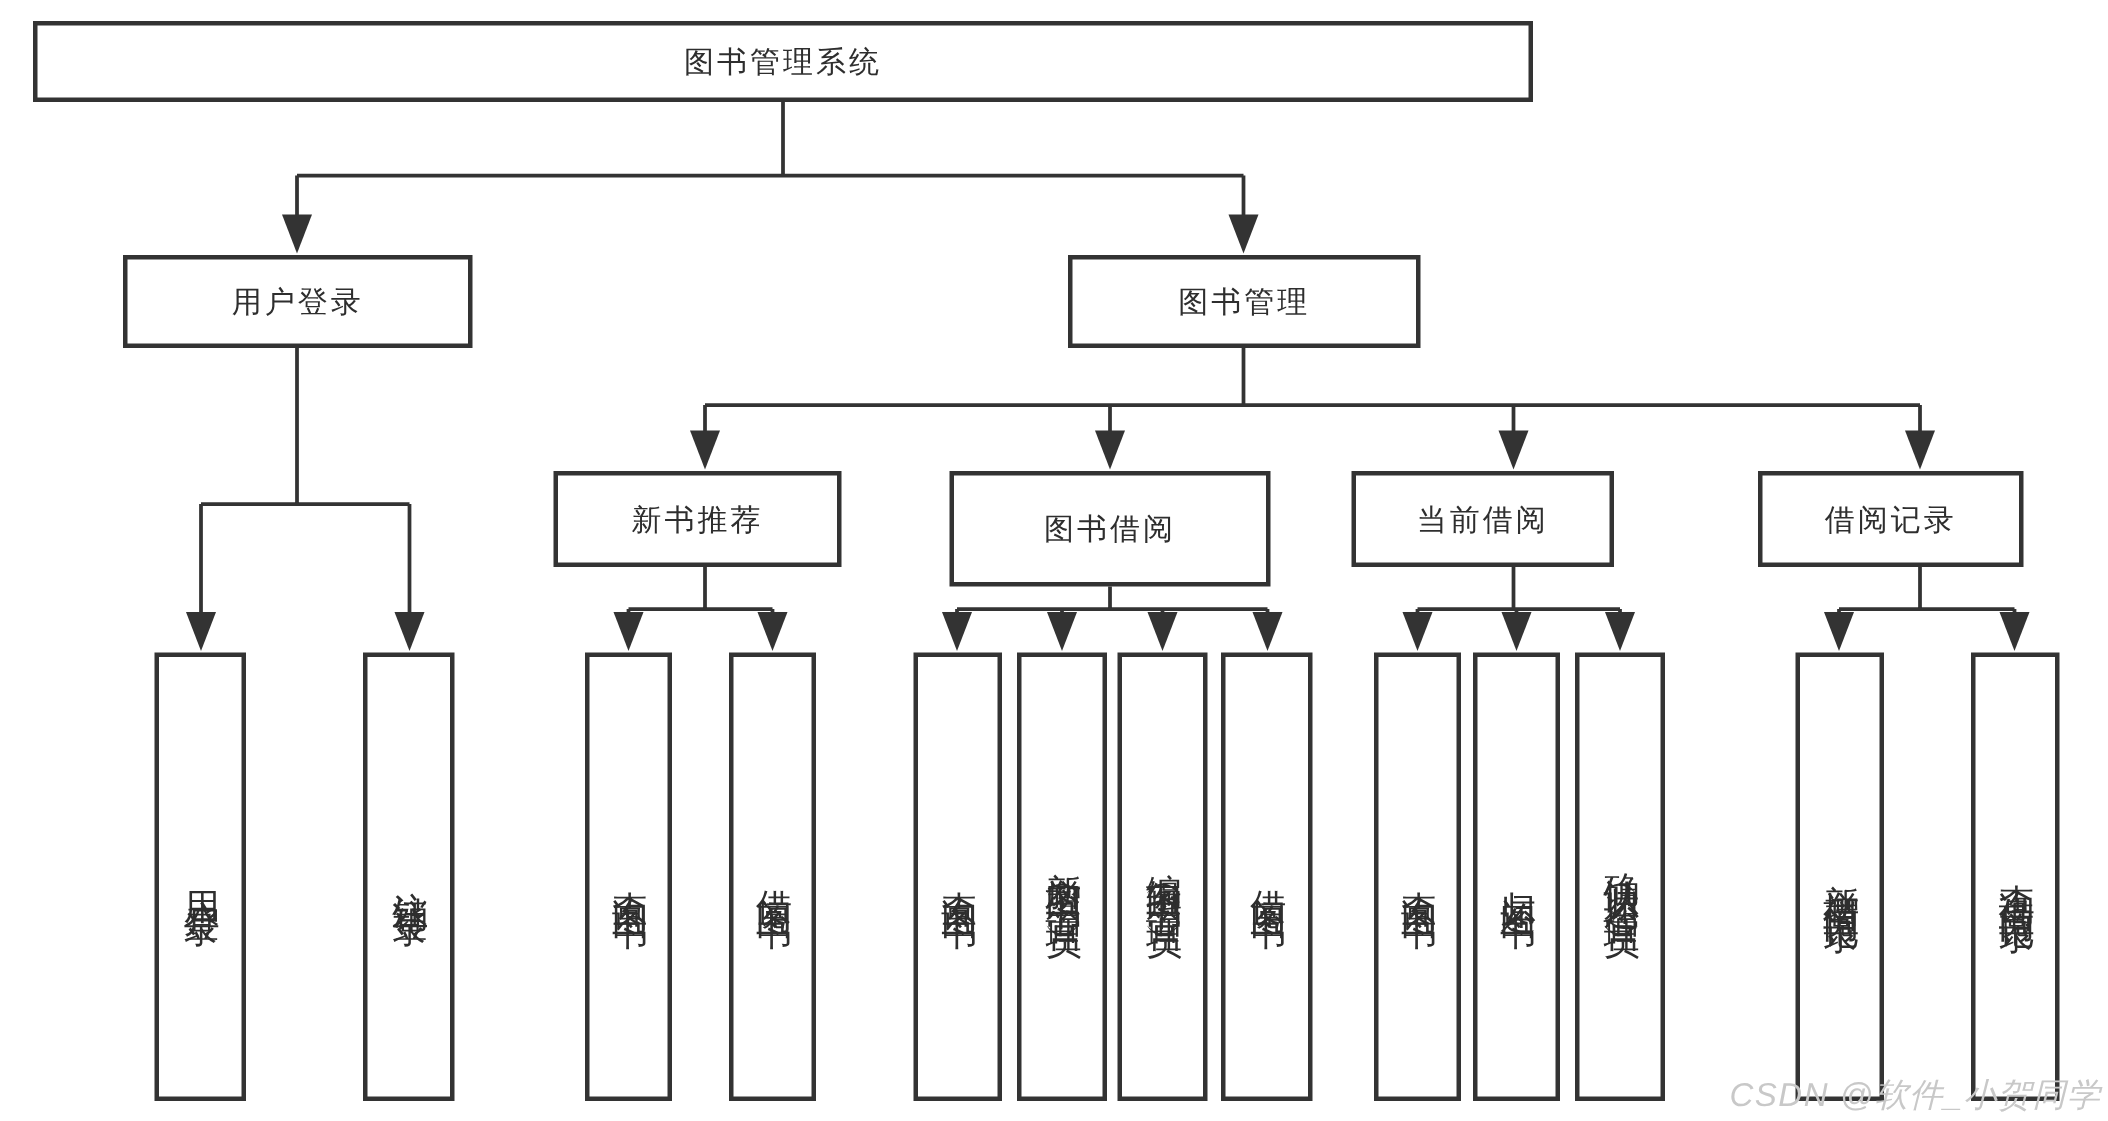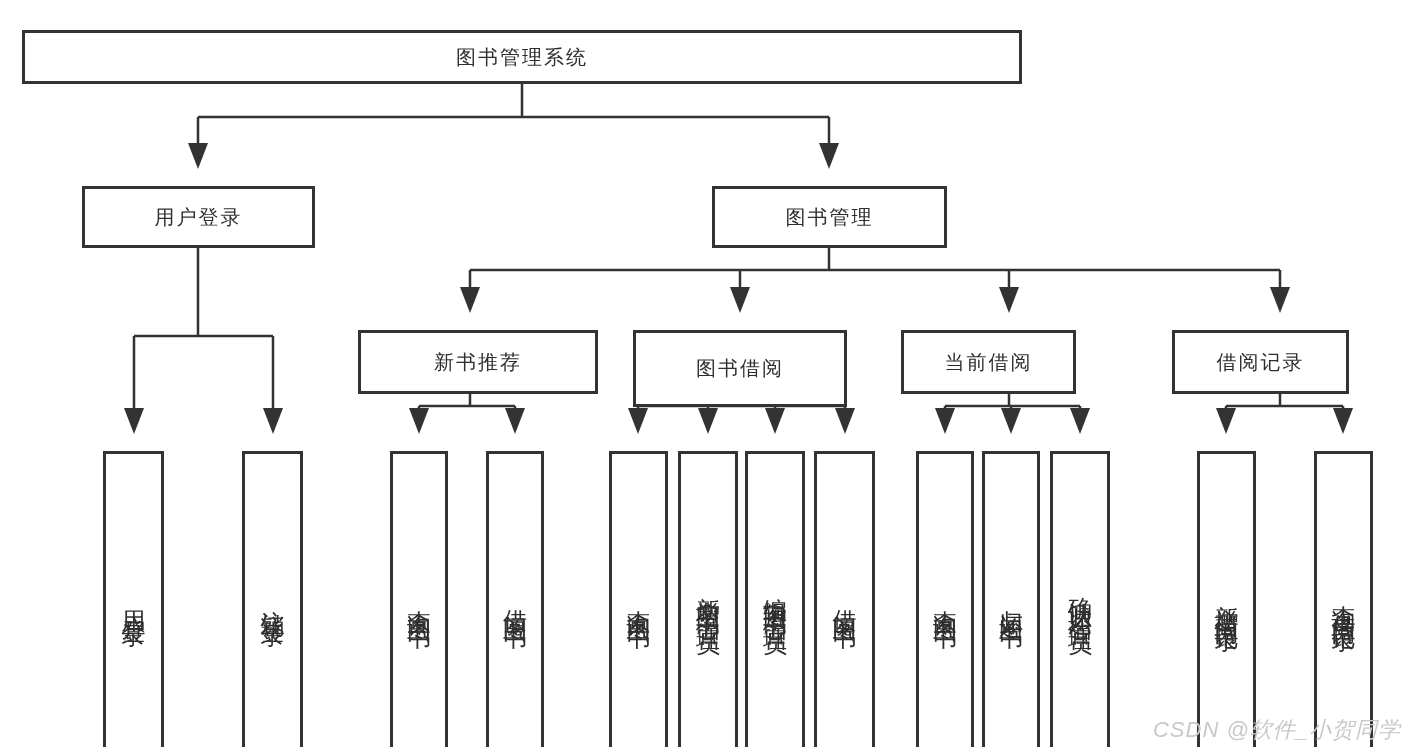--- a/index.html
+++ b/index.html
@@ -15,21 +15,20 @@
   .node{
     position:absolute;
     box-sizing:border-box;
     background:#ffffff;
     border:3px solid #333333;
     display:flex;
     align-items:center;
     justify-content:center;
     color:#2e2e2e;
     text-align:center;
-    margin-top:16px;
   }
   .h{font-size:20px;letter-spacing:2px;}
   .root{font-size:20px;}
   .v{
     writing-mode:vertical-rl;
     text-orientation:mixed;
     font-size:24px;
     letter-spacing:5px;
     line-height:1;
   }
@@ -87,21 +86,21 @@
       <polygon points="1216,408 1236,408 1226,434"></polygon>
       <polygon points="1333,408 1353,408 1343,434"></polygon>
     </g>
   </svg>
 
   <div class="node h root" style="left:22px;top:14px;width:1000px;height:54px">图书管理系统</div>
 
   <div class="node h" style="left:82px;top:170px;width:233px;height:62px">用户登录</div>
   <div class="node h" style="left:712px;top:170px;width:235px;height:62px">图书管理</div>
 
-  <div class="node h" style="left:358px;top:314px;width:240px;height:64px">新书推荐</div>
+  <div class="node h" style="left:369px;top:314px;width:192px;height:64px">新书推荐</div>
   <div class="node h" style="left:633px;top:314px;width:214px;height:77px">图书借阅</div>
   <div class="node h" style="left:901px;top:314px;width:175px;height:64px">当前借阅</div>
   <div class="node h" style="left:1172px;top:314px;width:177px;height:64px">借阅记录</div>
 
   <div class="node v" style="left:103px;top:435px;width:61px;height:299px">用户登录</div>
   <div class="node v" style="left:242px;top:435px;width:61px;height:299px">注销登录</div>
 
   <div class="node v" style="left:390px;top:435px;width:58px;height:299px">查询图书</div>
   <div class="node v" style="left:486px;top:435px;width:58px;height:299px">借阅图书</div>
 

